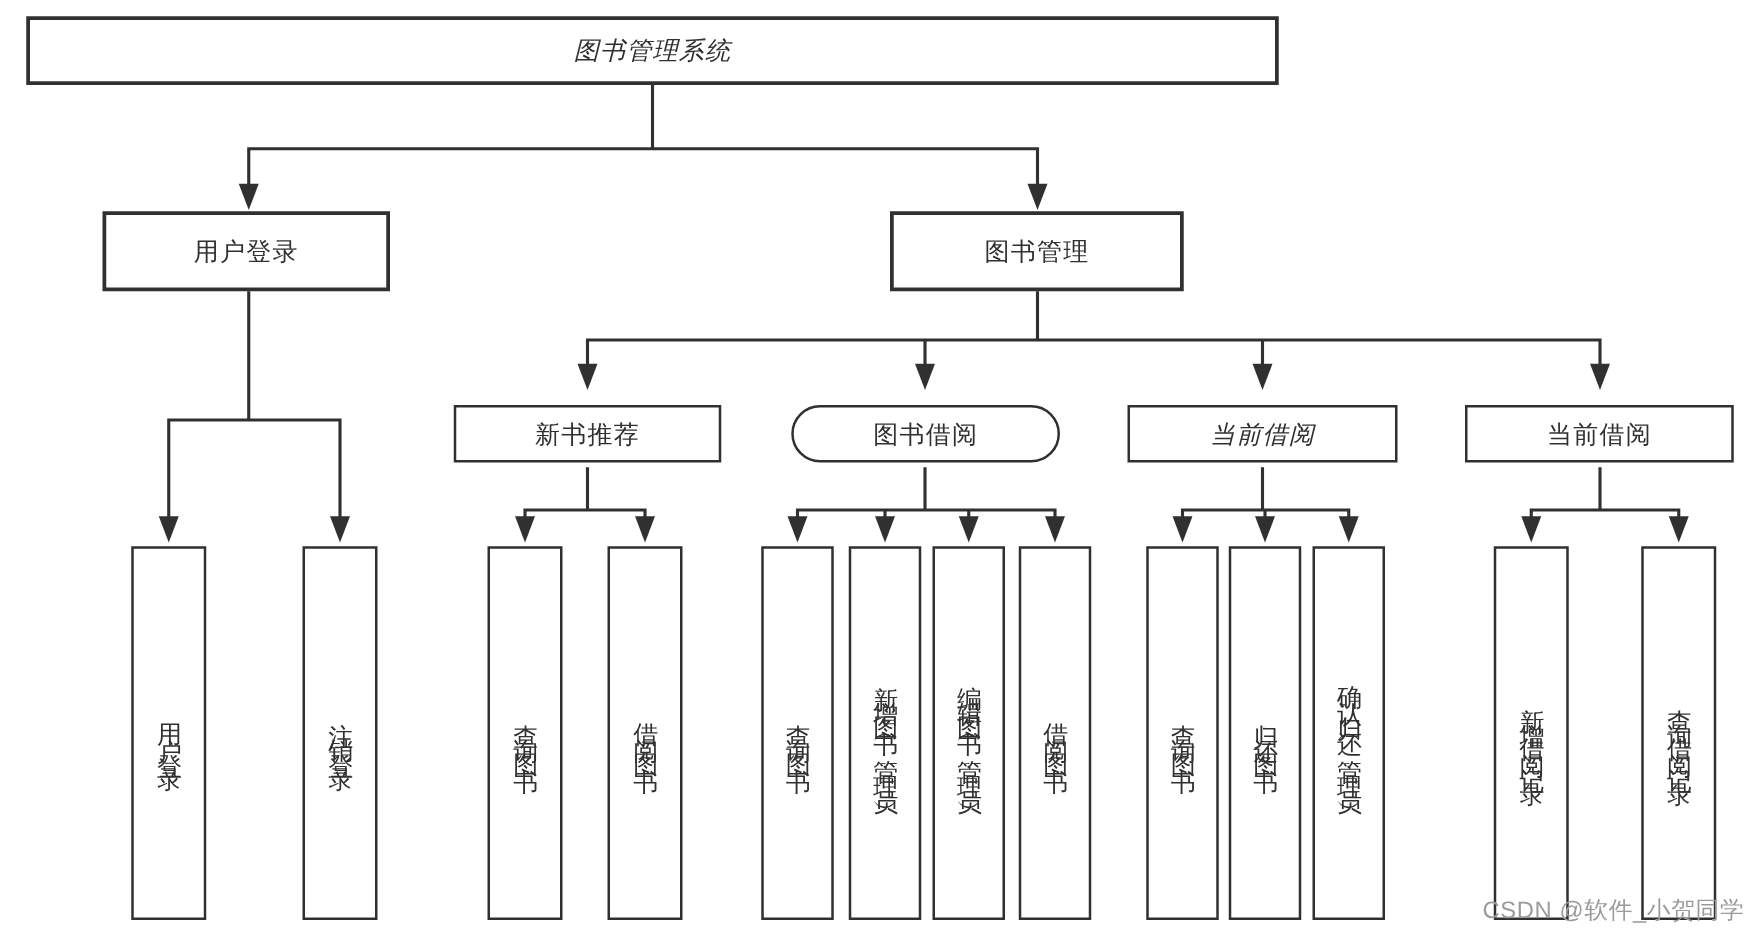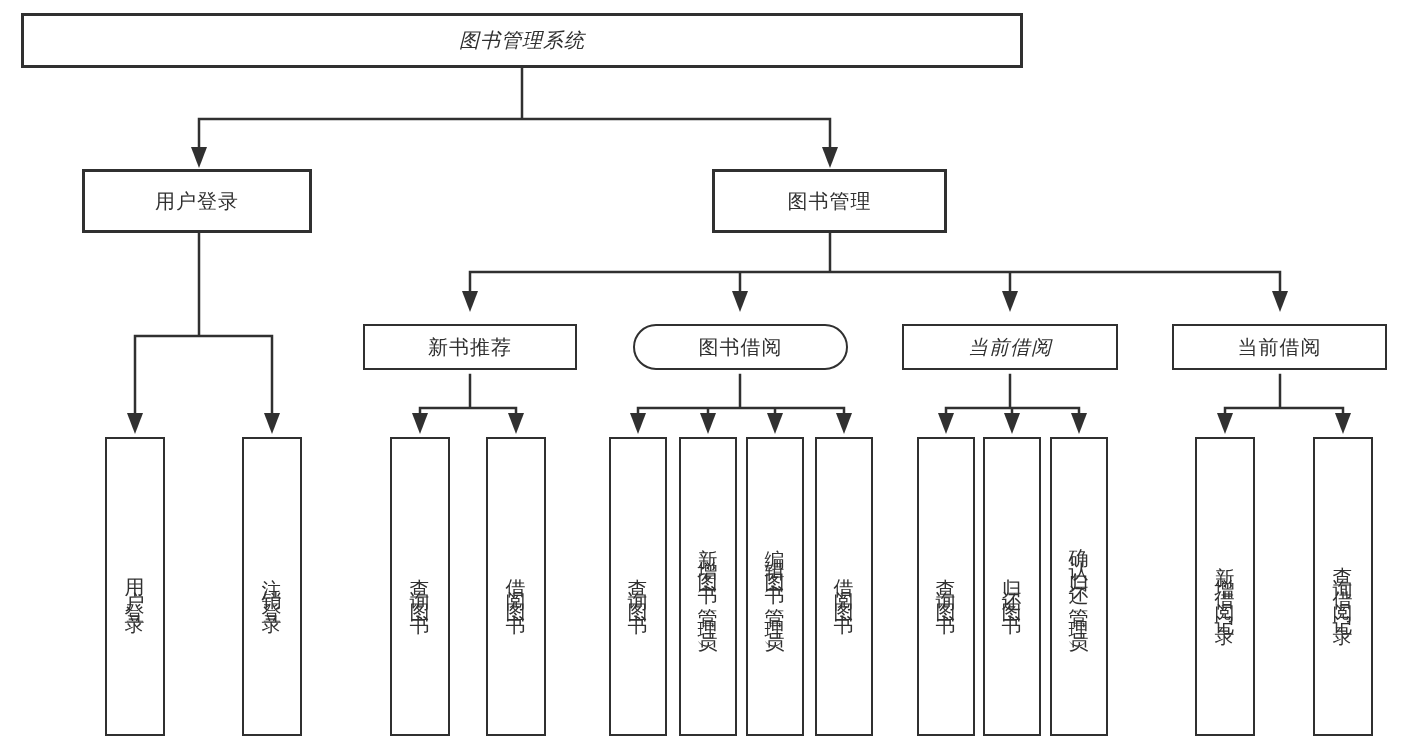--- a/index.html
+++ b/index.html
@@ -144,14 +144,15 @@
   <div class="vbox" style="left:746px;width:58px;">编辑图书（管理员）</div>
   <div class="vbox" style="left:815px;width:58px;">借阅图书</div>
 
   <div class="vbox" style="left:917px;width:58px;">查询图书</div>
   <div class="vbox" style="left:983px;width:58px;">归还图书</div>
   <div class="vbox" style="left:1050px;width:58px;">确认归还（管理员）</div>
 
   <div class="vbox" style="left:1195px;width:60px;">新增借阅记录</div>
   <div class="vbox" style="left:1313px;width:60px;">查询借阅记录</div>
 
+  <div class="watermark">CSDN @软件_小贺同学</div>
 
 </div>
 
 </body></html>

